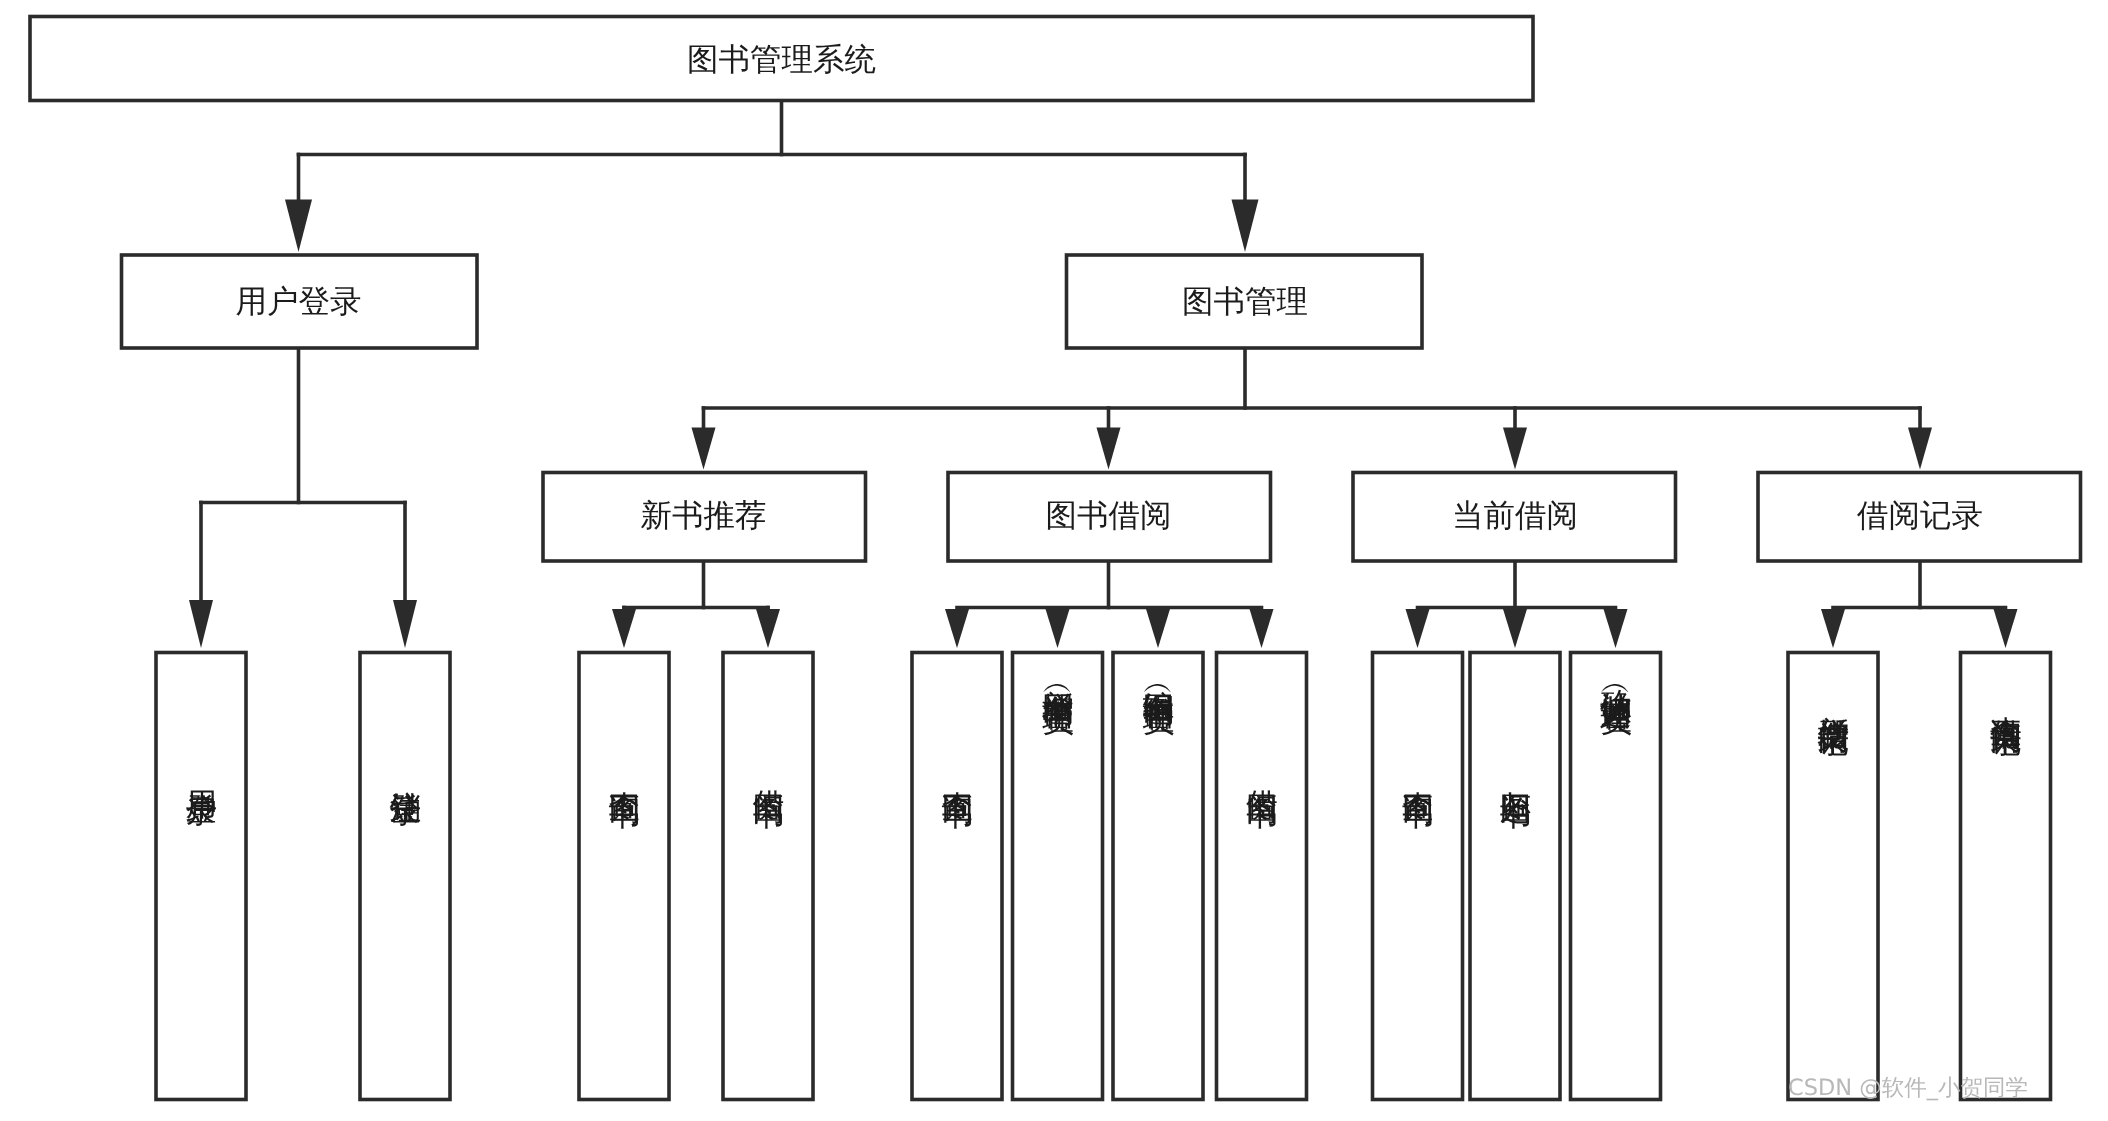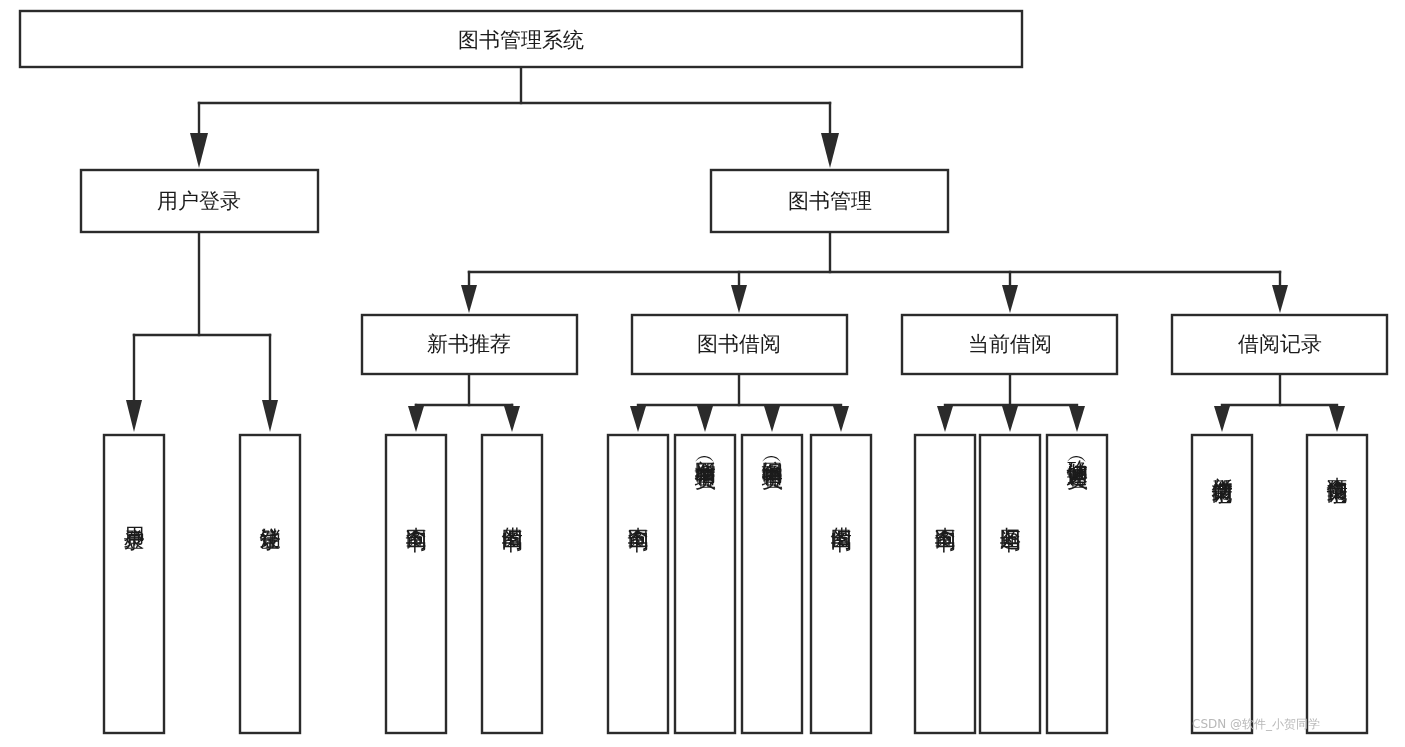--- a/index.html
+++ b/index.html
@@ -58,21 +58,21 @@
     color: #1b1b1b;
     letter-spacing: 1.5px;
     white-space: nowrap;
     text-align: center;
     pointer-events: none;
     transform: translateX(-50%);
   }
   .watermark {
     position: absolute;
     font-family: "DejaVu Sans", "Liberation Sans", sans-serif;
-    font-size: 12px;
+    font-size: 15px;
     color: #b8b8b8;
     white-space: nowrap;
   }
 </style>
 </head>
 <body>
 
 <div id="diagram-root">
 
   <svg class="diagram-canvas" viewBox="0 0 1405 747">

